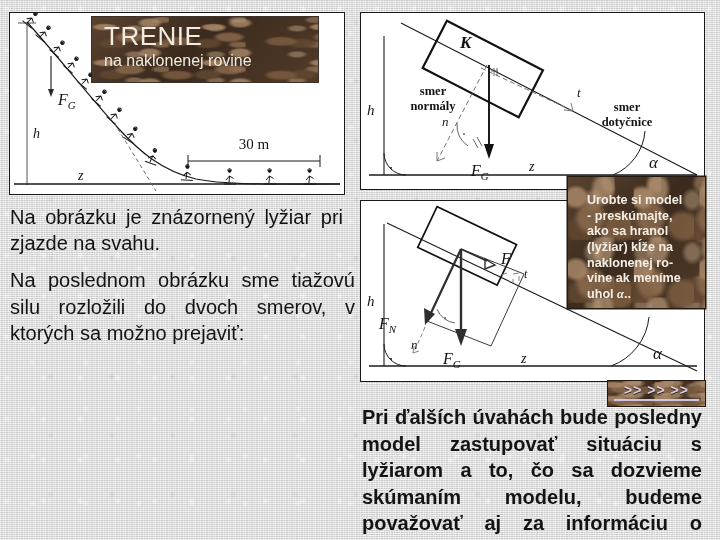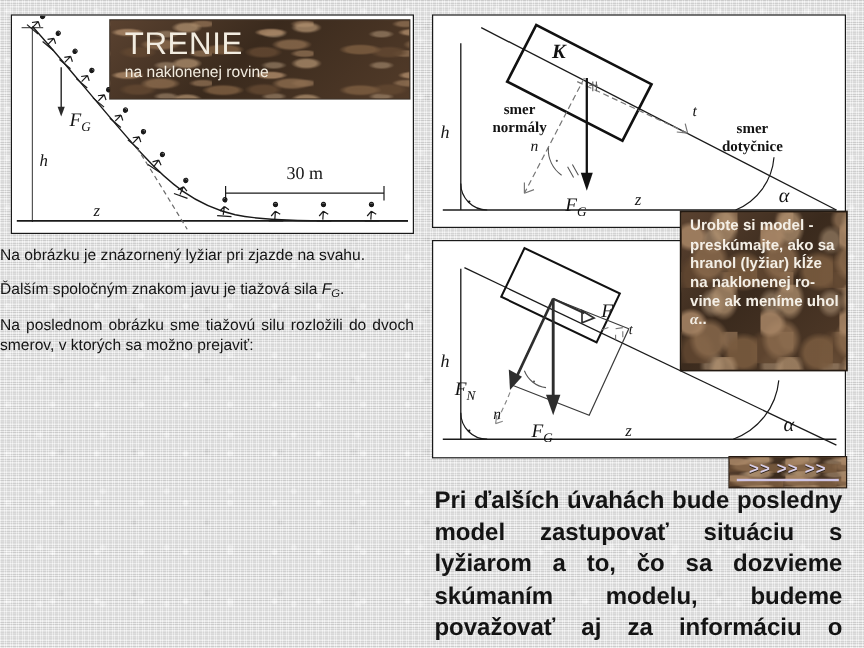--- a/index.html
+++ b/index.html
@@ -48,54 +48,54 @@
       radial-gradient(ellipse at 64% 20%, rgba(182,150,116,.7) 0 8px, transparent 13px),
       radial-gradient(ellipse at 82% 72%, rgba(120,90,62,.9) 0 12px, transparent 18px),
       radial-gradient(ellipse at 22% 85%, rgba(96,70,48,.9) 0 10px, transparent 16px),
       radial-gradient(ellipse at 52% 44%, rgba(200,172,140,.45) 0 6px, transparent 11px),
       radial-gradient(ellipse at 91% 12%, rgba(150,118,88,.7) 0 7px, transparent 12px),
       linear-gradient(135deg,#5a4230 0%,#3a2a1d 45%,#523b29 100%);
     background-size:48% 55%,44% 50%,40% 46%,46% 52%,42% 48%,36% 40%,34% 38%,100% 100%;
   }
 
   #title-band{
-    position:absolute;left:92px;top:17px;width:249px;height:65px;
+    position:absolute;left:92px;top:17px;width:226px;height:65px;
     z-index:5;
     box-shadow:0 0 0 1px rgba(40,28,18,.9);
     text-align:center;
   }
   #title-main{
     position:absolute;left:12px;top:4px;
     font-size:26px;color:#f2ece0;letter-spacing:.5px;
   }
   #title-sub{
     position:absolute;left:12px;top:35px;
-    font-size:13px;color:#f2ece0;
+    font-size:16px;color:#f2ece0;
   }
 
   
   #left-text{
-    position:absolute;left:0;top:204px;width:333px;
-    font-size:13px;line-height:1.31;color:#141414;
+    position:absolute;left:10px;top:204px;width:333px;
+    font-size:20px;line-height:1.31;color:#141414;
     text-align:justify;
   }
   #left-text p{margin:0 0 11px 0;}
   #left-text p:last-child{margin-bottom:0;}
   .wide{width:345px;}
   .sub{font-size:.72em;vertical-align:-.28em;}
   .ital{font-style:italic;}
 
   
   #callout{
     position:absolute;left:568px;top:177px;width:137px;height:131px;
     z-index:7;
     box-shadow:0 0 0 1.5px #231a12;
   }
   #callout p{
-    margin:0;padding:4px 6px 0 7px;
+    margin:12px;padding:4px 6px 0 7px;
     font-size:12.6px;line-height:1.245;font-weight:bold;color:#f4efe6;
   }
 
   
   #next-btn{
     position:absolute;left:608px;top:381px;width:97px;height:25px;
     z-index:7;
     box-shadow:0 0 0 1px #241a12;
   }
   #next-label{
@@ -313,21 +313,20 @@
     <text x="160" y="162" class="mtxt" font-size="14" font-style="italic" fill="#141414">z</text>
   </svg>
 </div>
 
 <div class="brown" id="callout">
   <p><span>Urobte si model - preskúmajte, ako sa hranol (lyžiar) kĺže na naklonenej ro-vine ak meníme uhol </span><span class="ital mtxt">α</span><span>..</span></p>
 </div>
 
 <div id="left-text">
   <p>Na obrázku je znázornený lyžiar pri zjazde na svahu.</p>
-  <p><span>Ďalším spoločným znakom javu je tiažová sila </span><span class="ital">F</span><span class="sub ital">G</span><span>.</span></p>
   <p class="wide">Na poslednom obrázku sme tiažovú silu rozložili do dvoch smerov, v ktorých sa možno prejaviť:</p>
 </div>
 
 <div class="brown" id="next-btn">
   <div id="next-label">&gt;&gt; &gt;&gt; &gt;&gt;</div>
   <div id="next-underline"></div>
 </div>
 
 <div id="bottom-text">
   <p>Pri ďalších úvahách bude posledny model zastupovať situáciu s lyžiarom a to, čo sa dozvieme skúmaním modelu, budeme považovať aj za informáciu o pohybe lyžiara.</p>

